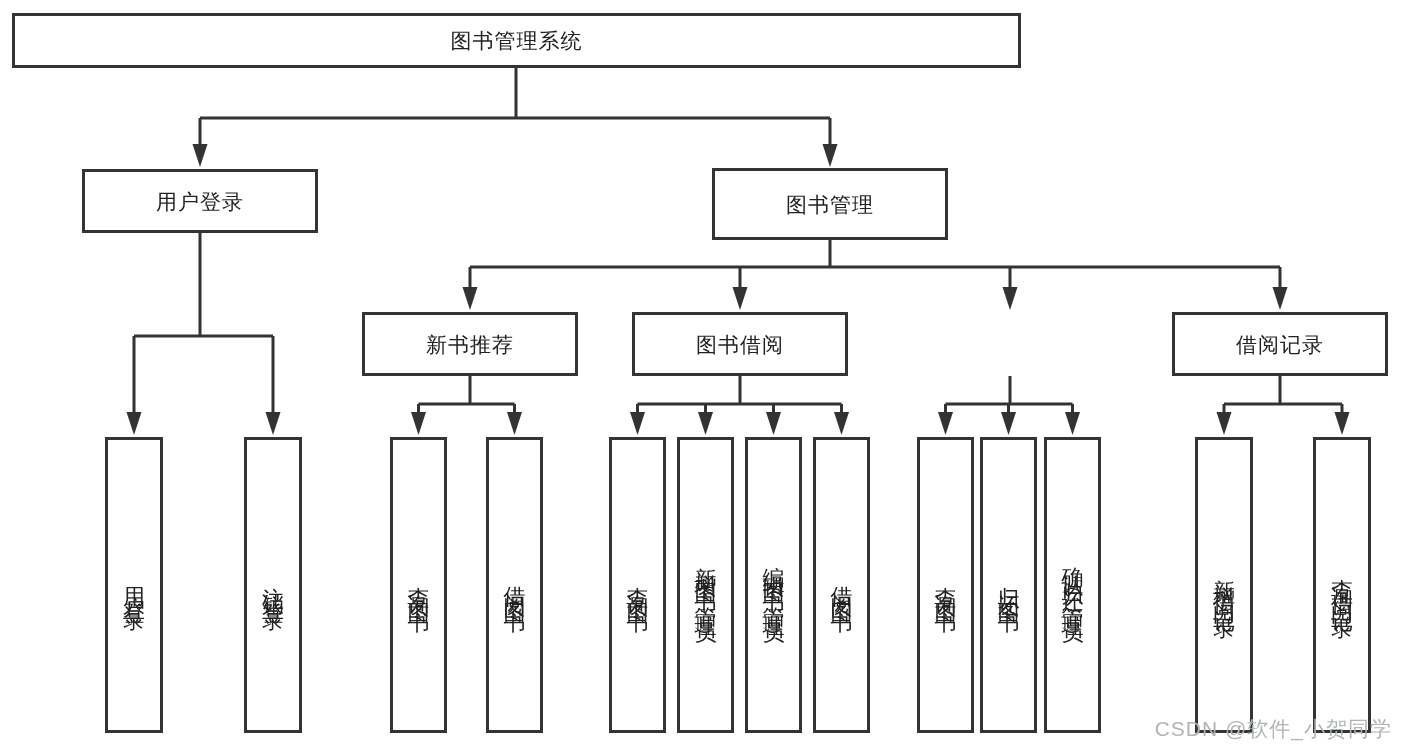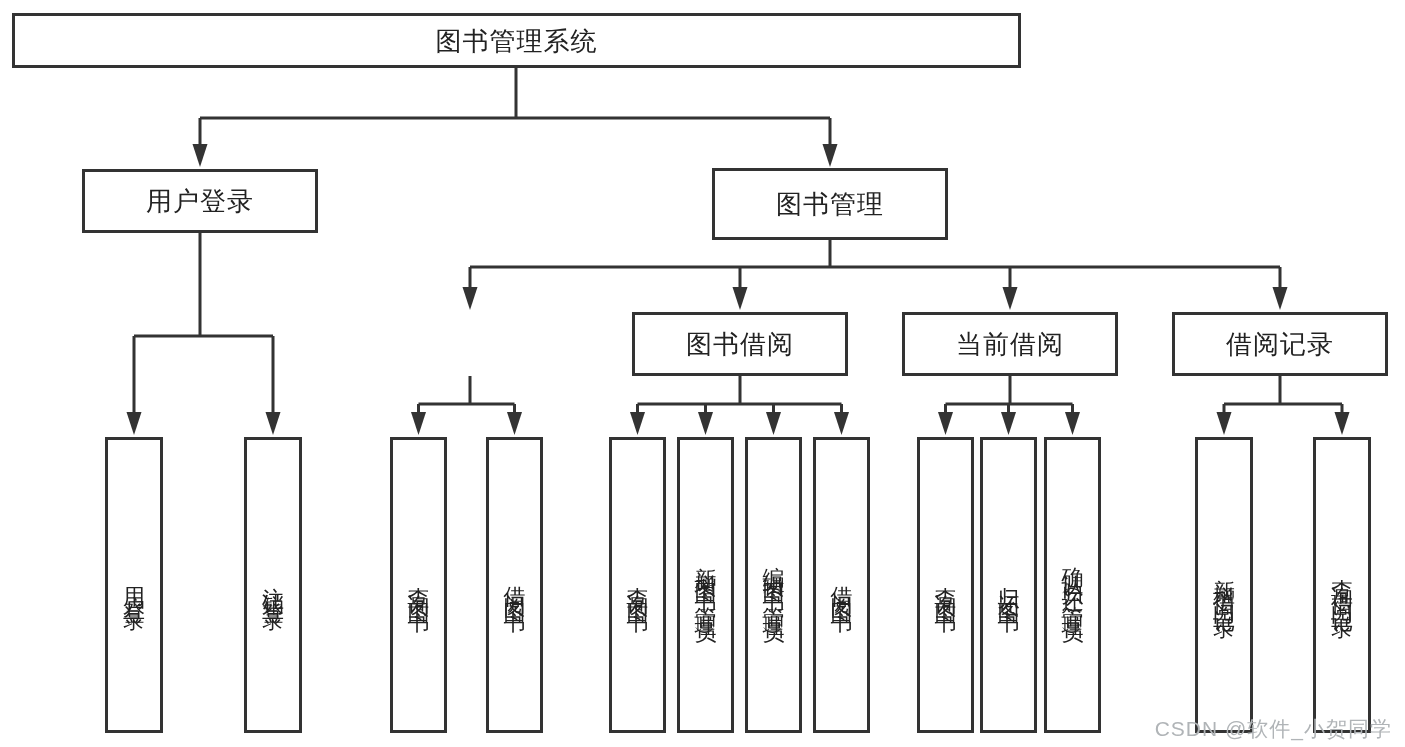--- a/index.html
+++ b/index.html
@@ -18,21 +18,21 @@
   }
   .box {
     position: absolute;
     box-sizing: border-box;
     border: 3px solid #333333;
     background: #ffffff;
     display: flex;
     align-items: center;
     justify-content: center;
     color: #222222;
-    font-size: 26px;
+    font-size: 21px;
     letter-spacing: 1px;
     line-height: 1;
     z-index: 2;
   }
   .leaf {
     writing-mode: vertical-rl;
     text-orientation: mixed;
     letter-spacing: 8px;
     font-size: 22px;
     line-height: 1;
@@ -89,22 +89,22 @@
     <path class="cline" d="M1280 376 V404 M1224 404 H1342 M1224 404 V417 M1342 404 V417"></path>
     <polygon class="ahead" points="1216.5,412 1231.5,412 1224,435"></polygon>
     <polygon class="ahead" points="1334.5,412 1349.5,412 1342,435"></polygon>
   </svg>
 
   <div class="box" style="left:12px; top:13px; width:1009px; height:55px;">图书管理系统</div>
 
   <div class="box" style="left:82px; top:169px; width:236px; height:64px;">用户登录</div>
   <div class="box" style="left:712px; top:168px; width:236px; height:72px;">图书管理</div>
 
+  <div class="box" style="left:362px; top:312px; width:216px; height:64px;">新书推荐</div>
   <div class="box" style="left:632px; top:312px; width:216px; height:64px;">图书借阅</div>
-  <div class="box" style="left:902px; top:312px; width:216px; height:64px;">当前借阅</div>
   <div class="box" style="left:1172px; top:312px; width:216px; height:64px;">借阅记录</div>
 
   <div class="box leaf" style="left:105px; top:437px; width:58px; height:296px;">用户登录</div>
   <div class="box leaf" style="left:244px; top:437px; width:58px; height:296px;">注销登录</div>
 
   <div class="box leaf" style="left:390px; top:437px; width:57px; height:296px;">查询图书</div>
   <div class="box leaf" style="left:486px; top:437px; width:57px; height:296px;">借阅图书</div>
 
   <div class="box leaf" style="left:609px; top:437px; width:57px; height:296px;">查询图书</div>
   <div class="box leaf" style="left:677px; top:437px; width:57px; height:296px;">新增图书（管理员）</div>

